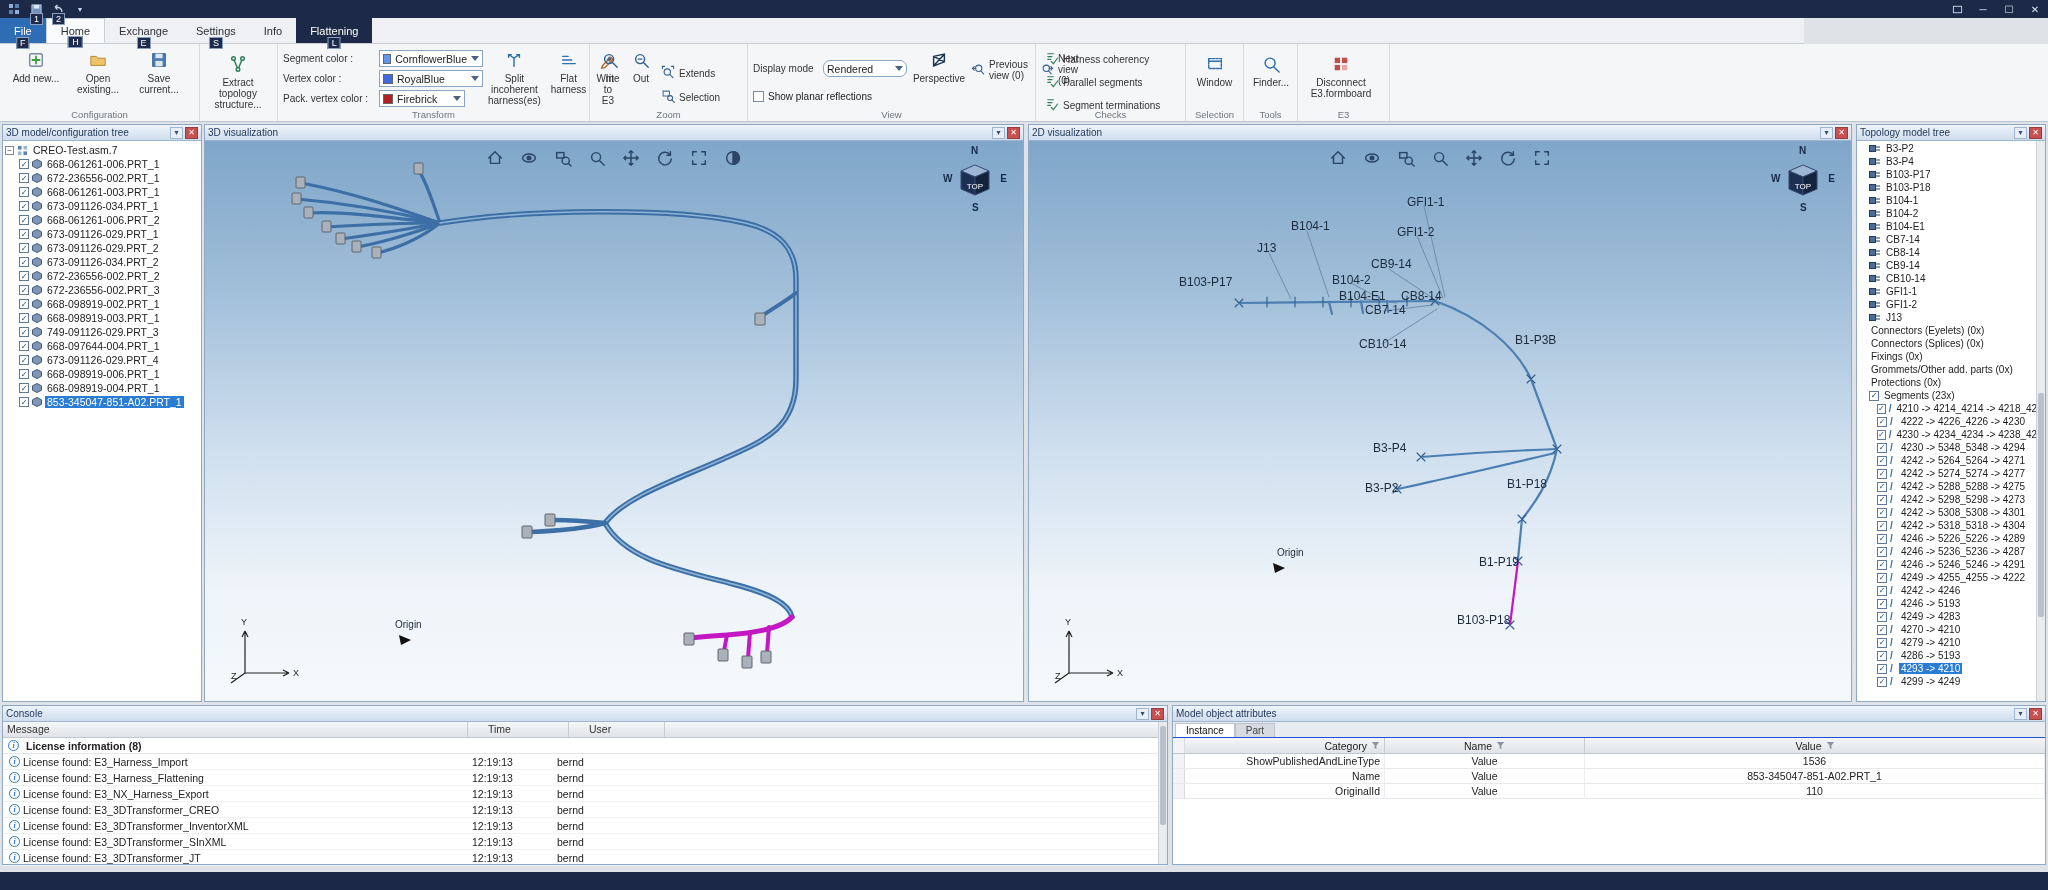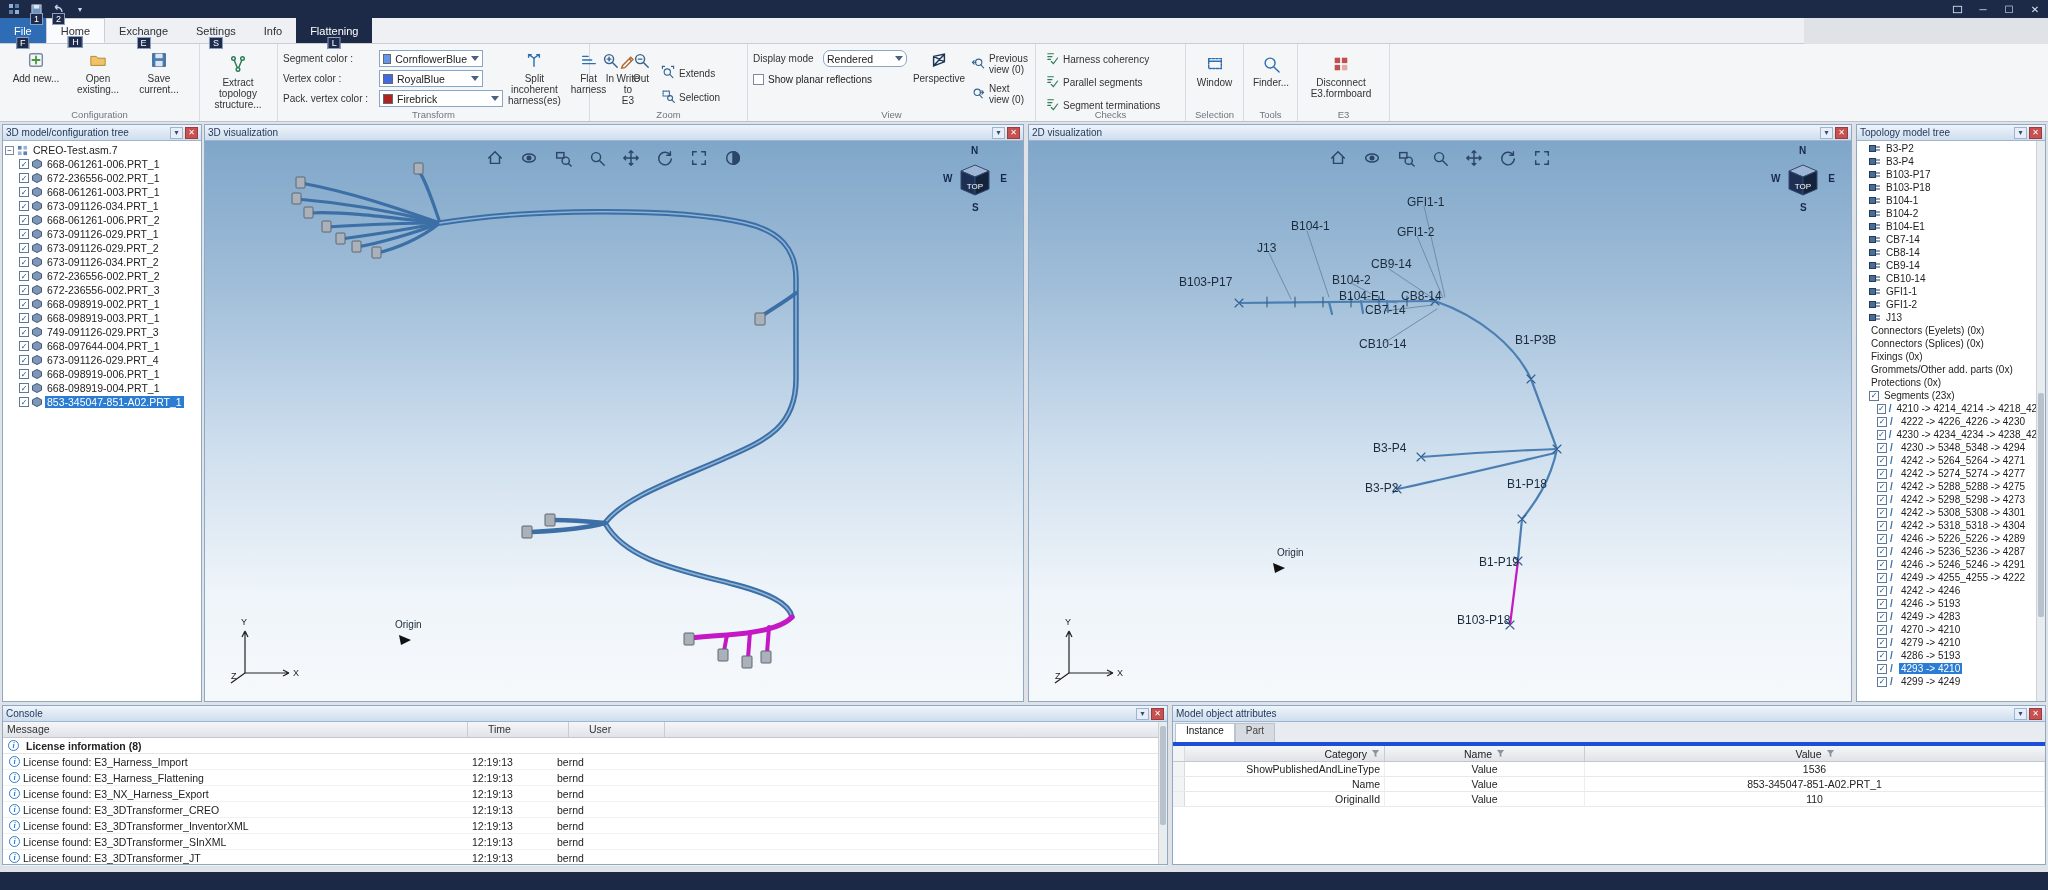--- a/index.html
+++ b/index.html
@@ -85,21 +85,21 @@
   #panel-console { left:2px; top:705px; width:1166px; height:160px; }
   .con-cols { display:flex; height:16px; background:linear-gradient(180deg,#f5f6f8,#e0e3e8); border-bottom:1px solid #c3c7cc; font-size:10.5px; color:#333;gap:16px; }
   .con-col { padding:1px 4px; border-right:1px solid #c9cdd2; }
   .con-group { display:flex; align-items:center; gap:4px; height:16px; border-bottom:1px solid #e2e5e9; font-weight:bold; font-size:10.5px; padding-left:3px; }
   .con-row { display:flex; align-items:center; height:16px; font-size:10.5px; border-bottom:1px solid #f0f1f3; }
   .con-cell { padding:0 4px; overflow:hidden; white-space:nowrap; }
   .infoico { width:11px; height:11px; border-radius:50%; border:1px solid #2d7dd2; color:#2d7dd2; font-size:8px; font-weight:bold; display:inline-flex; align-items:center; justify-content:center; margin:0 3px 0 2px; font-family:"Liberation Serif",serif; font-style:italic; }
 
   
   #panel-attrs { left:1172px; top:705px; width:874px; height:160px; }
-  .attr-tabs { display:flex; height:24px; border-bottom:4px solid #1d4ed8; background:#e8ebef; padding-left:2px; }
+  .attr-tabs { display:flex; height:16px; border-bottom:1px solid #1d4ed8; background:#e8ebef; padding-left:2px; }
   .attr-tab { padding:1px 10px; font-size:10px; border:1px solid #b9c3d2; border-bottom:none; margin-top:1px; background:#d7dbe1; color:#444; }
   .attr-tab.active { background:#fff; color:#111; }
   .attr-hdr { display:flex; height:16px; background:linear-gradient(180deg,#f5f6f8,#e0e3e8); border-bottom:1px solid #c3c7cc; font-size:10.5px; }
   .attr-hcell { display:flex; align-items:center; padding:0 4px; border-right:1px solid #c9cdd2; justify-content:center; gap:4px; }
   .attr-row { display:flex; height:15px; font-size:10.5px; border-bottom:1px solid #e7e9ec; }
   .attr-cell { padding:0 4px; border-right:1px solid #eceef1; overflow:hidden; white-space:nowrap; display:flex; align-items:center; }
   .gutter { width:12px; background:#f2f3f5; border-right:1px solid #d8dbe0; }
   .w-cat { width:200px; justify-content:flex-end; }
   .w-name { width:200px; justify-content:center; }
   .w-val { flex:1; justify-content:center; }
@@ -225,21 +225,21 @@
       <div class="formrow">
         <span class="flabel">Vertex color :</span>
         <div class="combo" style="width:104px;">
           <span class="swatch" style="background-color: rgb(65, 105, 225);"></span>
           <span>RoyalBlue</span>
           <span class="arrow"></span>
         </div>
       </div>
       <div class="formrow">
         <span class="flabel">Pack. vertex color :</span>
-        <div class="combo" style="width:124px;">
+        <div class="combo" style="width:86px;">
           <span class="swatch" style="background-color: rgb(178, 34, 34);"></span>
           <span>Firebrick</span>
           <span class="arrow"></span>
         </div>
       </div>
     </div>
     <div class="bigbtn" style="width:64px;">
       <span><svg viewBox="0 0 20 20" width="18" height="18" fill="none" stroke="#2e6fb0" stroke-width="1.6" stroke-linecap="round">
             <path d="M10 17 V9 M10 9 C10 6 6 6 4 4 M10 9 C10 6 14 6 16 4 M4 4 V7 M4 4 H7 M16 4 H13 M16 4 V7"></path>
           </svg></span>
@@ -289,40 +289,40 @@
               <circle cx="13" cy="13" r="3.5"></circle>
               <path d="M15.5 15.5 L19 19"></path>
             </svg></span>
         <span>Selection</span>
       </div>
     </div>
     <div class="rgroup-label">Zoom</div>
   </div>
 
   <div class="rgroup" style="width:288px;">
-    <div style="display:flex;flex-direction:column;gap:3px;margin-top:2px;">
+    <div style="display:flex;flex-direction:column;gap:10px;margin-top:12px;">
       <div class="formrow">
         <span class="flabel" style="width:66px;">Display mode</span>
         <div class="combo" style="width:84px;border-radius:7px;">
           <span>Rendered</span>
           <span class="arrow"></span>
         </div>
       </div>
       <div class="checkrow">
         <span class="cbx"></span>
         <span>Show planar reflections</span>
       </div>
     </div>
     <div class="bigbtn" style="width:56px;margin-left:4px;">
       <span><svg viewBox="0 0 20 20" width="18" height="18" fill="none" stroke="#1d3557" stroke-width="1.6" stroke-linecap="round">
             <path d="M4 6 L16 3.5 L16 12 L4 16.5 Z M4 6 L16 12 M16 3.5 L4 16.5"></path>
           </svg></span>
       <span>Perspective</span>
     </div>
-    <div style="display:flex;flex-direction:column;gap:4px;margin-top:4px;">
+    <div style="display:flex;flex-direction:row;gap:4px;margin-top:4px;">
       <div class="smallbtn">
         <span><svg viewBox="0 0 20 20" width="18" height="18" fill="none" stroke="#35638f" stroke-width="1.6" stroke-linecap="round">
               <circle cx="11" cy="9" r="4.5"></circle>
               <path d="M14 12.5 L18 17 M7 9 H2 M2 9 L4.5 6.5 M2 9 L4.5 11.5"></path>
             </svg></span>
         <span>Previous view (0)</span>
       </div>
       <div class="smallbtn">
         <span><svg viewBox="0 0 20 20" width="18" height="18" fill="none" stroke="#35638f" stroke-width="1.6" stroke-linecap="round">
               <circle cx="9" cy="9" r="4.5"></circle>

